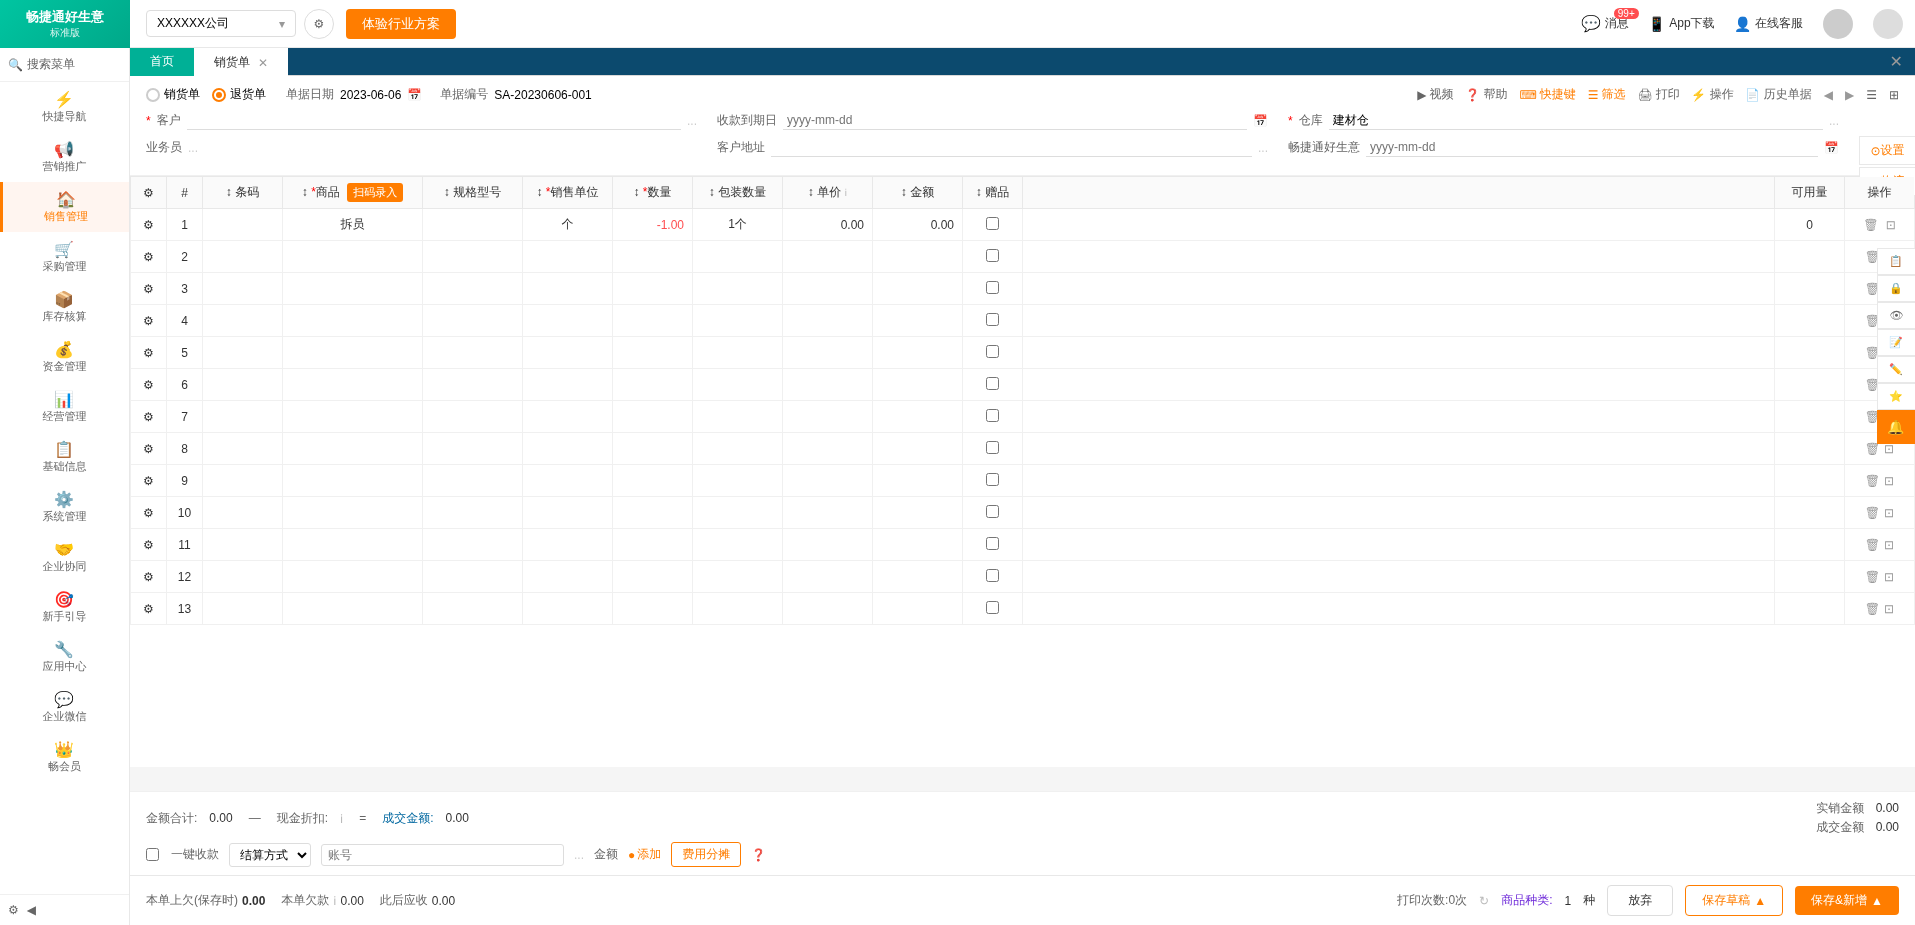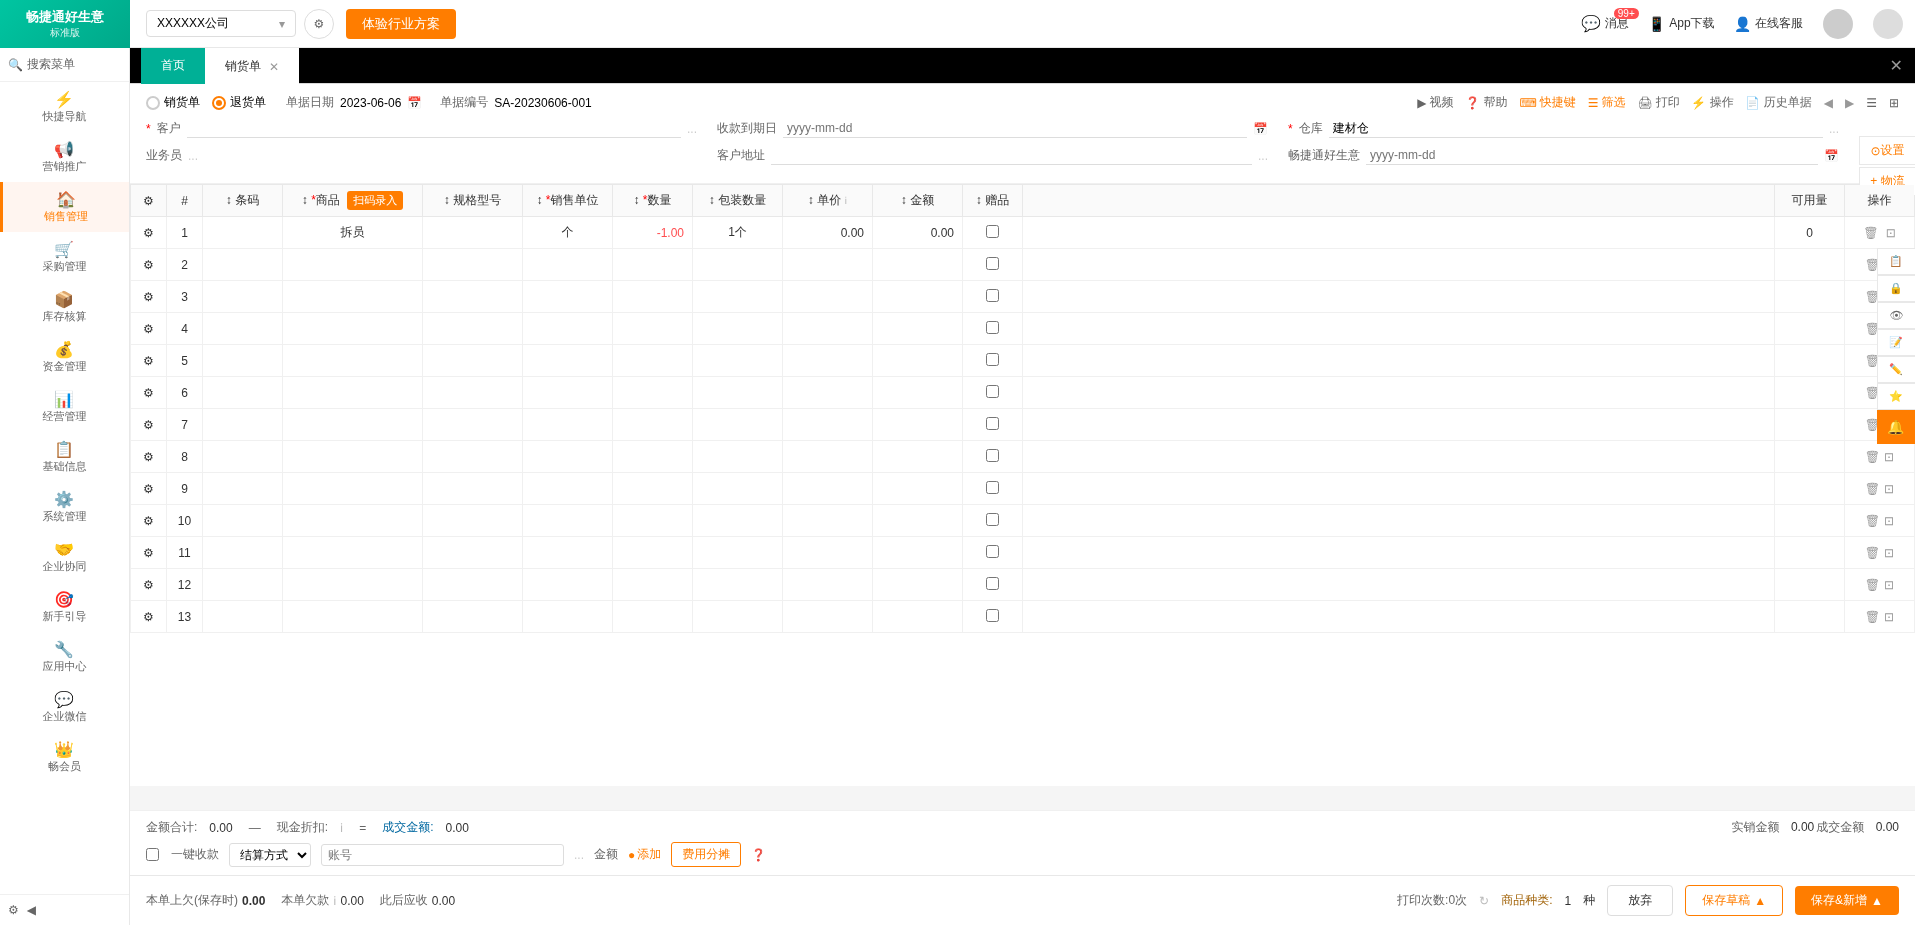--- a/index.html
+++ b/index.html
@@ -139,21 +139,21 @@
     </div>
 
     <div style="border-top:1px solid #f0f0f0; padding:8px; display:flex; align-items:center; gap:8px;">
       <span style="cursor:pointer; color:#666;">⚙</span>
       <span style="cursor:pointer; color:#666;">◀</span>
     </div>
   </div>
 
   <div style="flex:1; display:flex; flex-direction:column; overflow:hidden; position:relative;">
 
-    <div style="height:36px; background:#000000; display:flex; align-items:center; border-bottom:1px solid #d9d9d9; flex-shrink:0;padding-left:11px;">
+    <div style="height:28px; background:#0c4a6e; display:flex; align-items:center; border-bottom:1px solid #d9d9d9; flex-shrink:0;">
       <div style="height:40px; padding:0 20px; display:flex; align-items:center; background:#00b096; color:#fff; cursor:pointer;">
         <span>首页</span>
       </div>
       <div style="height:40px; padding:0 20px; display:flex; align-items:center; gap:8px; background:#fff; color:#333; cursor:pointer; border-top:2px solid #00b096;">
         <span>销货单</span>
         <span style="color:#999; cursor:pointer;">✕</span>
       </div>
       <div style="margin-left:auto; padding-right:12px;">
         <span style="color:#999; cursor:pointer; font-size:16px;">✕</span>
       </div>
@@ -535,21 +535,21 @@
       <div style="display:flex; align-items:center; gap:12px; margin-bottom:6px;">
         <span style="color:#666;">金额合计:</span>
         <span style="color:#333;">0.00</span>
         <span style="color:#666; margin:0 4px;">—</span>
         <span style="color:#666;">现金折扣:</span>
         <span style="color:#bbb;cursor:pointer;">ℹ</span>
         <span style="color:#666; margin:0 4px;">=</span>
         <span style="color:#0369a1;">成交金额:</span>
         <span style="color:#333;">0.00</span>
 
-        <div style="margin-left:auto; display:flex; align-items:flex-end; gap:2px; font-size:11px;">
+        <div style="margin-left:auto; display:flex; flex-direction:column; align-items:flex-end; gap:2px; font-size:11px;">
           <div>
             <span style="color:#666;">实销金额</span>
             <span style="color:#333; margin-left:8px;">0.00</span>
           </div>
           <div>
             <span style="color:#666;">成交金额</span>
             <span style="color:#333; margin-left:8px;">0.00</span>
           </div>
         </div>
       </div>
@@ -583,21 +583,21 @@
         <span style="color:#333;">0.00</span>
       </div>
       <div style="display:flex; align-items:center; gap:4px;">
         <span style="color:#666;">此后应收</span>
         <span style="color:#333;">0.00</span>
       </div>
 
       <div style="margin-left:auto; display:flex; align-items:center; gap:12px;">
         <span style="color:#666;">打印次数:0次</span>
         <span style="color:#bbb;cursor:pointer;">↻</span>
-        <span style="color:#a16207;">商品种类:</span>
+        <span style="color:#6d28d9;">商品种类:</span>
         <span style="color:#333;">1</span>
         <span style="color:#333;">种</span>
 
         <button style="border:1px solid #ddd;background:#fff;border-radius:4px;padding:6px 20px;cursor:pointer;color:#333;">放弃</button>
         <button style="border:1px solid #ff7d00;color:#ff7d00;background:#fff;border-radius:4px;padding:6px 16px;cursor:pointer;display:flex;align-items:center;gap:4px;">
           <span>保存草稿</span>
           <span>▲</span>
         </button>
         <button style="background:#ff7d00;color:#fff;border:none;border-radius:4px;padding:6px 16px;cursor:pointer;display:flex;align-items:center;gap:4px;">
           <span>保存&amp;新增</span>

